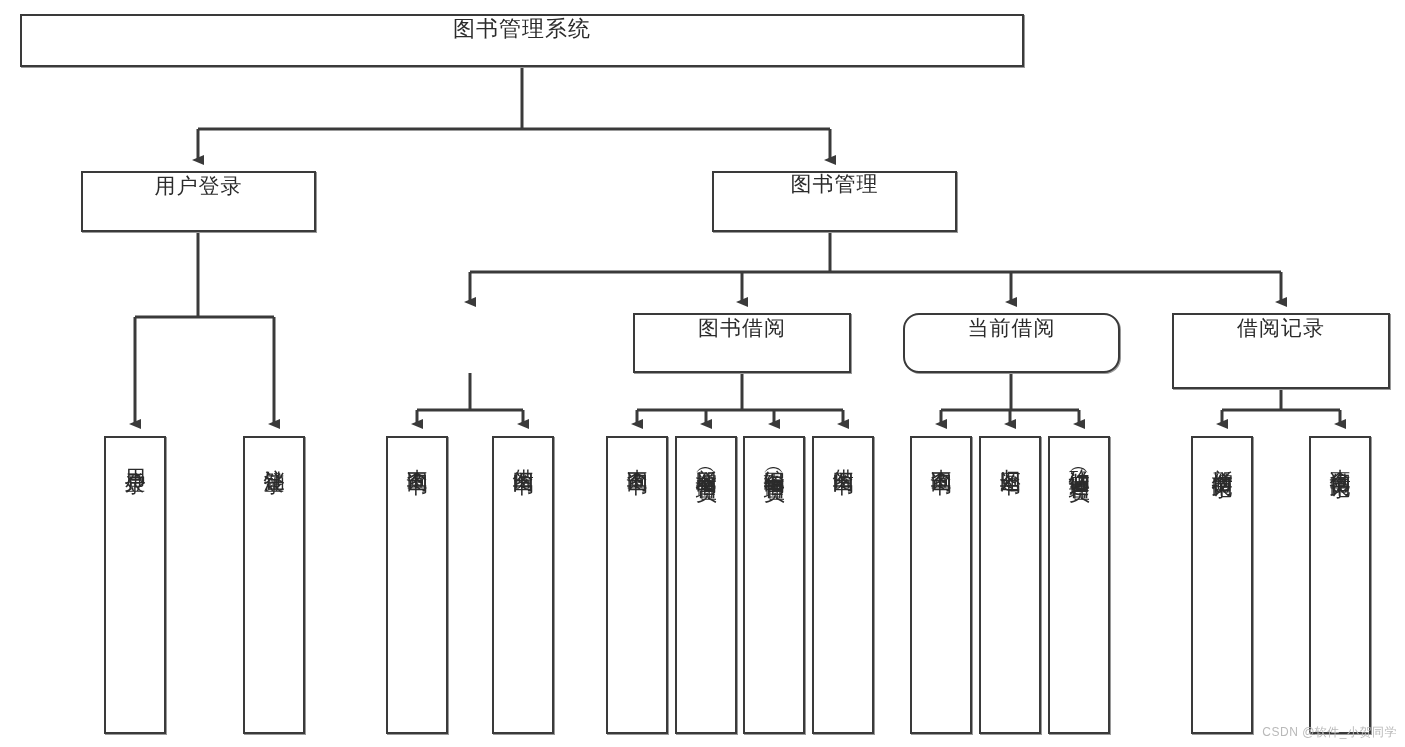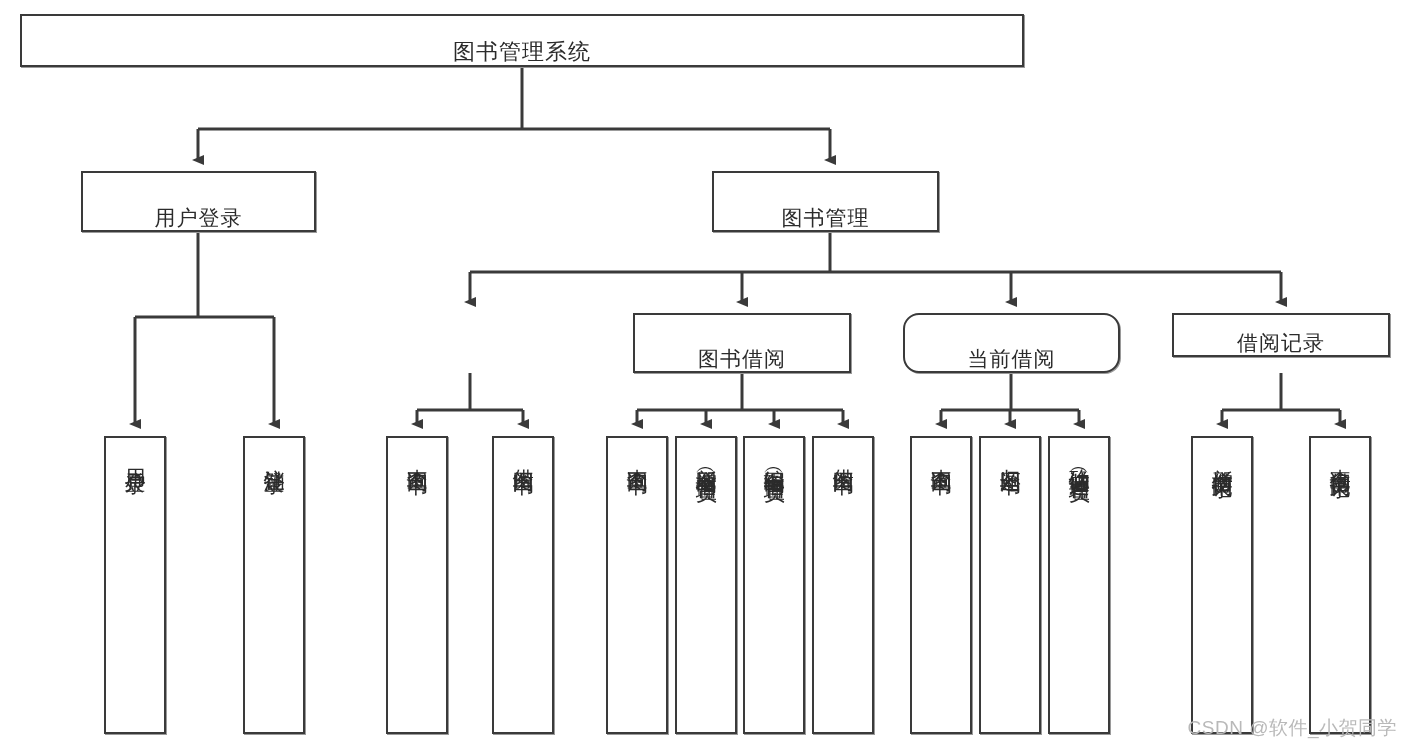--- a/index.html
+++ b/index.html
@@ -25,21 +25,21 @@
     height: 747px;
     pointer-events: none;
   }
   .node {
     position: absolute;
     box-sizing: border-box;
     background: #ffffff;
     border: 2px solid #3a3a3a;
     box-shadow: 1px 1px 0 #9a9a9a;
     display: flex;
-    align-items: flex-end;
+    align-items: flex-start;
     justify-content: center;
     color: #2b2b2b;
     z-index: 2;
   }
   .node.horiz {
     font-size: 21px;
     letter-spacing: 1px;
     line-height: 1.2;
     text-align: center;
   }
@@ -58,21 +58,21 @@
     line-height: 1.25;
     letter-spacing: 2px;
     text-align: left;
     white-space: nowrap;
     color: #2b2b2b;
   }
   .watermark {
     position: absolute;
     right: 8px;
     bottom: 6px;
-    font-size: 19px;
+    font-size: 12px;
     color: #b9b9b9;
     letter-spacing: 0.5px;
     z-index: 5;
     white-space: nowrap;
   }
 </style>
 </head>
 <body>
 
 <div id="canvas">
@@ -127,31 +127,31 @@
     </g>
   </svg>
 
   <div class="node horiz root" style="left:20px; top:14px; width:1004px; height:53px;">
     <span>图书管理系统</span>
   </div>
 
   <div class="node horiz" style="left:81px; top:171px; width:235px; height:61px;">
     <span>用户登录</span>
   </div>
-  <div class="node horiz" style="left:712px; top:171px; width:227px; height:61px;">
+  <div class="node horiz" style="left:712px; top:171px; width:245px; height:61px;font-family:Liberation Mono, monospace;">
     <span>图书管理</span>
   </div>
 
   <div class="node horiz" style="left:633px; top:313px; width:218px; height:60px;">
     <span>图书借阅</span>
   </div>
   <div class="node horiz" style="left:903px; top:313px; width:217px; height:60px;border-radius:16px;">
     <span>当前借阅</span>
   </div>
-  <div class="node horiz" style="left:1172px; top:313px; width:218px; height:44px;">
+  <div class="node horiz" style="left:1172px; top:313px; width:218px; height:76px;">
     <span>借阅记录</span>
   </div>
 
   <div class="node vert" style="left:104px; top:436px; width:62px; height:298px;">
     <span class="vtext">用户登录</span>
   </div>
   <div class="node vert" style="left:243px; top:436px; width:62px; height:298px;">
     <span class="vtext">注销登录</span>
   </div>
 

